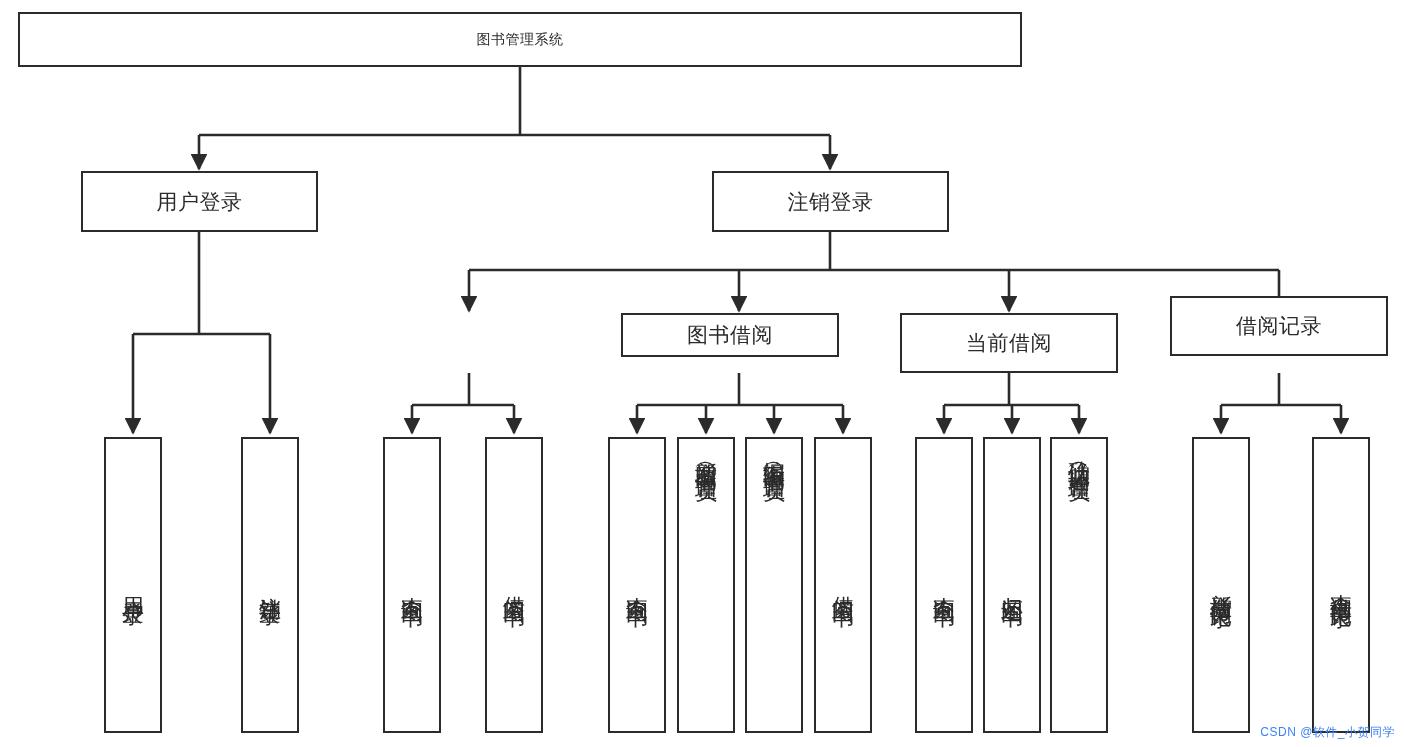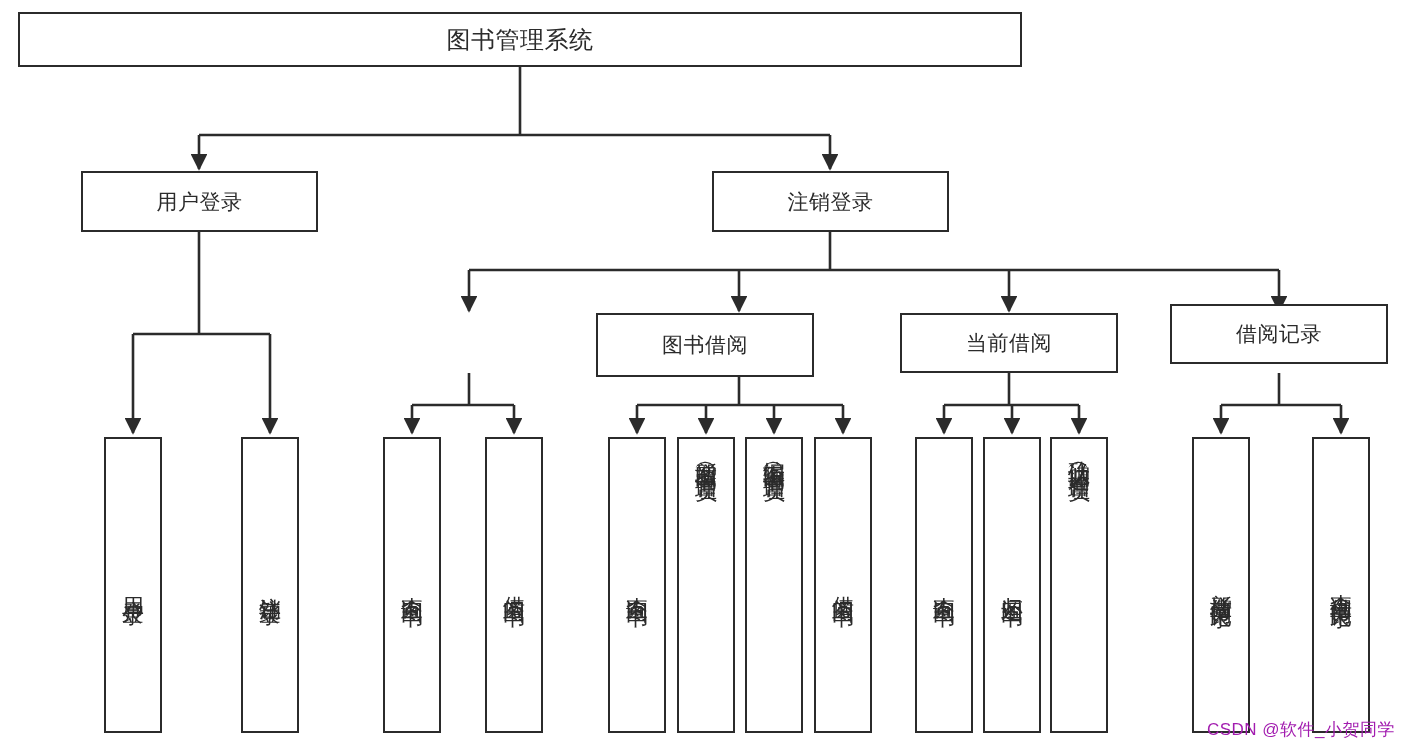--- a/index.html
+++ b/index.html
@@ -37,21 +37,21 @@
     z-index: 2;
   }
   .node-label {
     color: #2b2b2b;
     font-size: 21px;
     line-height: 1.22;
     letter-spacing: 0.5px;
     white-space: nowrap;
     text-align: center;
   }
-  .node.root .node-label { font-size: 24px; }
+  .node.root .node-label { font-size: 14px; }
   .node.vertical {
     align-items: flex-start;
     justify-content: center;
     padding-top: 4px;
   }
   .node.vertical .node-label {
     writing-mode: vertical-rl;
     text-orientation: upright;
     font-size: 22px;
     letter-spacing: 3px;
@@ -59,22 +59,22 @@
     white-space: nowrap;
   }
   .node.vertical.center-v {
     align-items: center;
     padding-top: 0;
   }
   #watermark {
     position: absolute;
     right: 10px;
     bottom: 6px;
-    font-size: 17px;
-    color: #a21caf;
+    font-size: 12px;
+    color: #3b82f6;
     letter-spacing: 0.5px;
     z-index: 5;
     white-space: nowrap;
   }
 </style>
 </head>
 <body>
 
 <div id="diagram-root">
 
@@ -134,29 +134,29 @@
 
   <div class="node" style="left:81px; top:171px; width:237px; height:61px;">
     <span class="node-label">用户登录</span>
   </div>
 
   <div class="node" style="left:712px; top:171px; width:237px; height:61px;">
     <span class="node-label">注销登录</span>
   </div>
 
 
-  <div class="node" style="left:596px; top:313px; width:218px; height:64px;align-items:center;">
+  <div class="node" style="left:621px; top:313px; width:218px; height:44px;align-items:center;">
     <span class="node-label">图书借阅</span>
   </div>
 
   <div class="node" style="left:900px; top:313px; width:218px; height:60px;">
     <span class="node-label">当前借阅</span>
   </div>
 
-  <div class="node" style="left:1170px; top:304px; width:218px; height:60px;">
+  <div class="node" style="left:1170px; top:296px; width:218px; height:60px;">
     <span class="node-label">借阅记录</span>
   </div>
 
   <div class="node vertical center-v" style="left:104px; top:437px; width:58px; height:296px;">
     <span class="node-label">用户登录</span>
   </div>
 
   <div class="node vertical center-v" style="left:241px; top:437px; width:58px; height:296px;">
     <span class="node-label">注销登录</span>
   </div>

